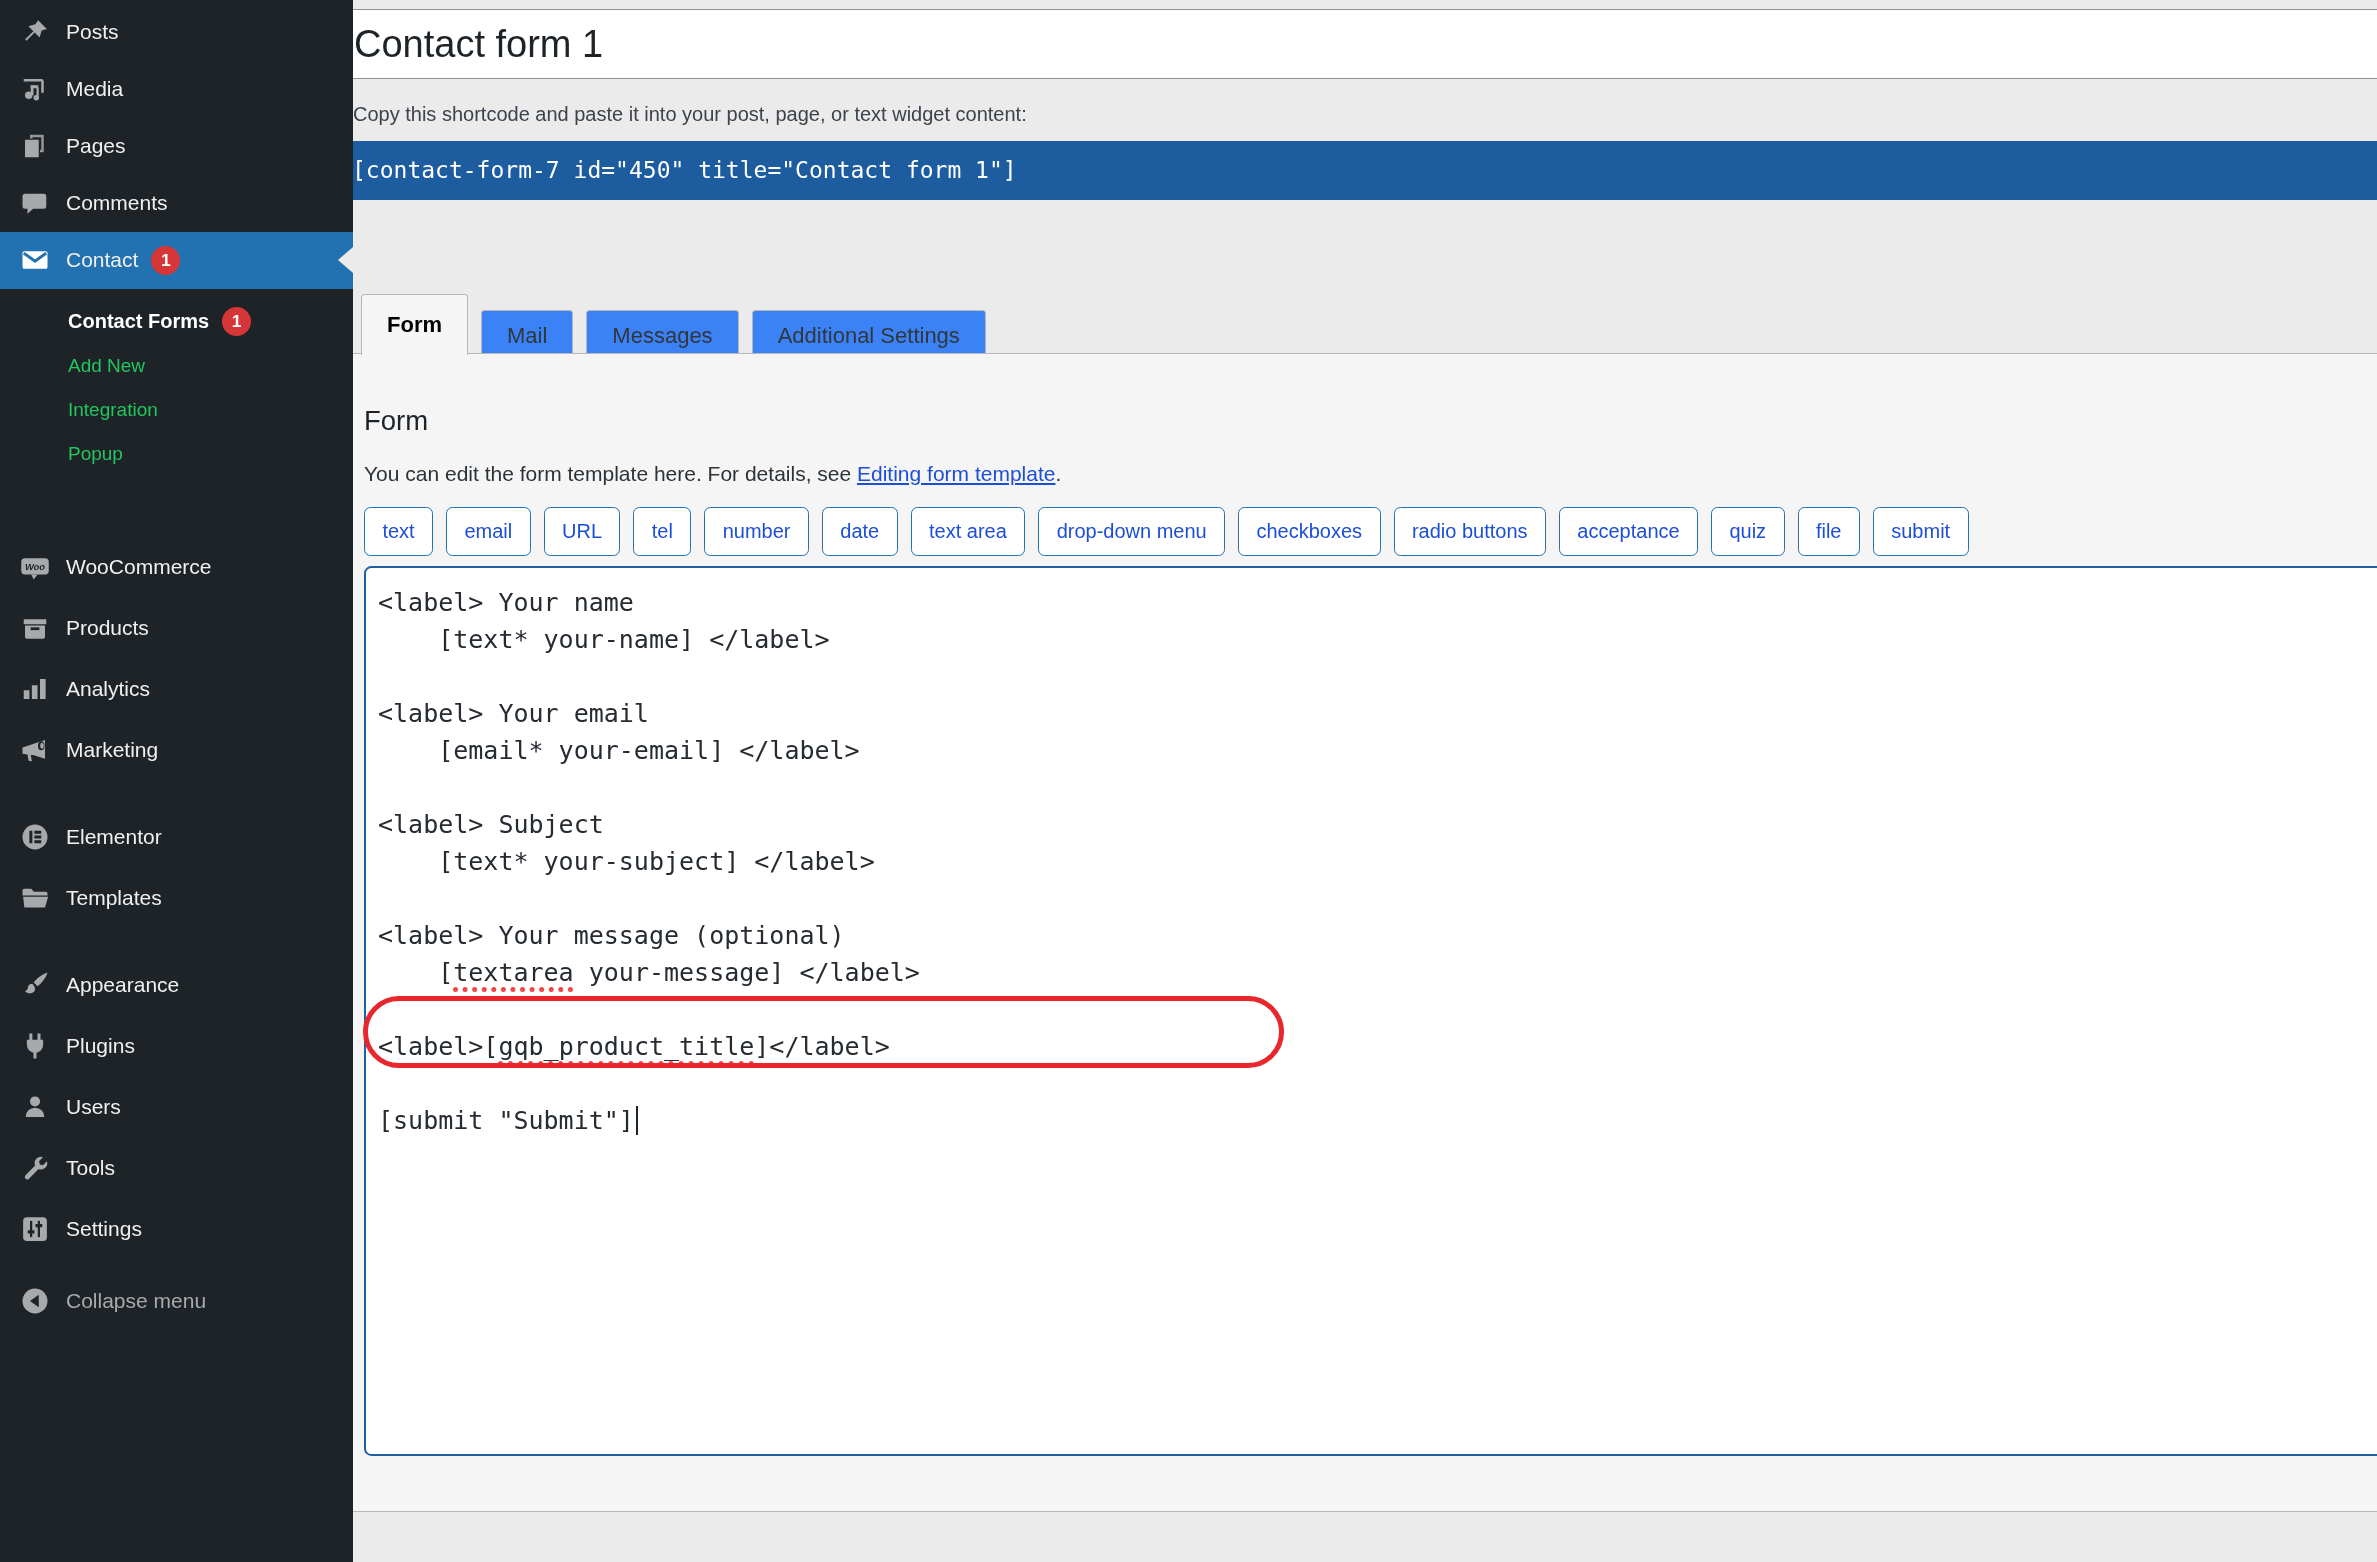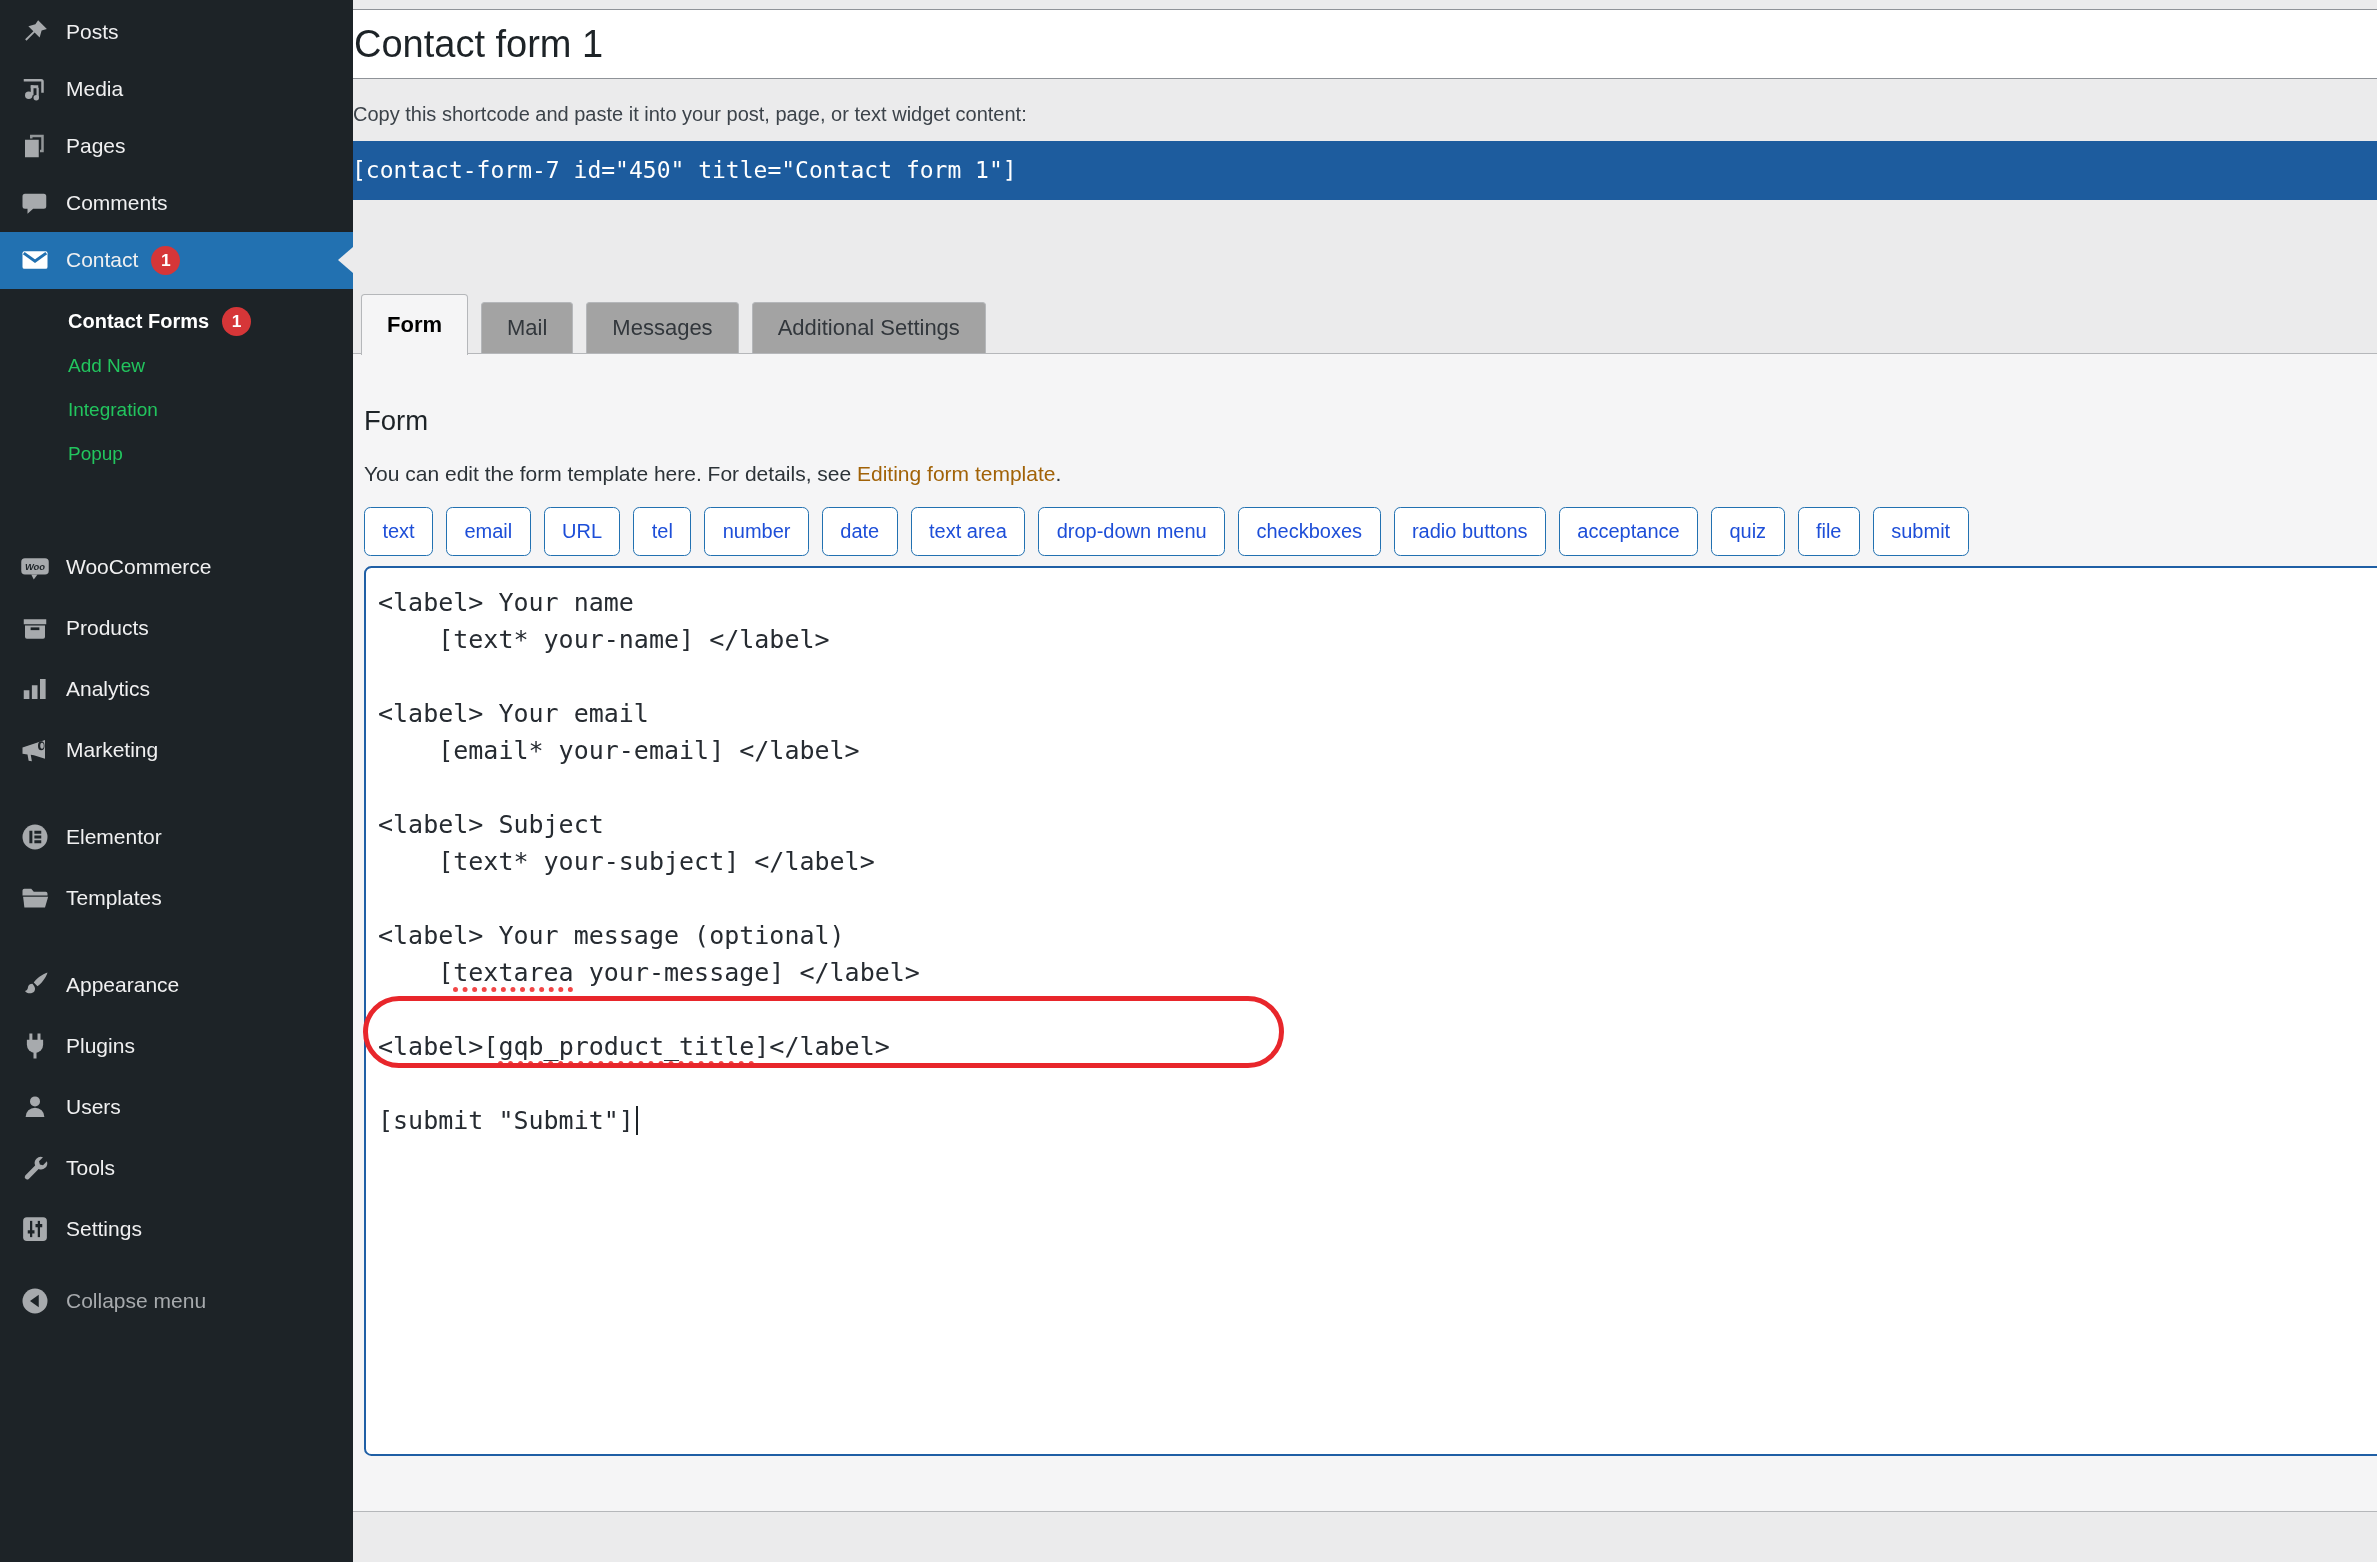--- a/index.html
+++ b/index.html
@@ -63,37 +63,37 @@
   .help-text { margin: 24px 0 0 59px; font-size: 20px; color: #3c434a; }
   .shortcode-bar {
     display: block; margin: 14.7px 0 0 39px; width: calc(100% - 39px + 37px);
     height: 59px; background: #1d5c9e; border: none; color: #fff;
     font-family: "DejaVu Sans Mono", monospace; font-size: 23px;
     padding: 0 0 0 19px; outline: none;
   }
 
   .tabs { display: flex; align-items: flex-end; gap: 13px; margin: 94px 0 0 67px; position: relative; z-index: 2; }
   .tab {
-    height: 51px; line-height: 49px; padding: 0 25px; font-size: 22px; color: #32373c;
-    background: #a3a3a3; border: 1.8px solid #b5b7ba; border-bottom: none;
+    height: 43px; line-height: 49px; padding: 0 25px; font-size: 22px; color: #32373c;
+    background: #3b82f6; border: 1.8px solid #b5b7ba; border-bottom: none;
     border-radius: 3.7px 3.7px 0 0; cursor: pointer; white-space: nowrap;
   }
   .tab.active {
     height: 61px; line-height: 59px; background: #f5f5f6; font-weight: 700; color: #000;
     margin-bottom: -1.8px; z-index: 3; position: relative;
   }
 
   .panel {
     margin-left: 39px; width: calc(100% - 39px + 37px); height: 1159px;
     background: #f5f5f6; border: 1.8px solid #b5b7ba; position: relative; z-index: 1;
     padding: 51px 0 0 30px;
   }
   .panel-heading { font-size: 27.5px; font-weight: 500; color: #1d2327; }
   .panel-desc { margin-top: 25px; font-size: 21px; color: #2c3338; }
-  .panel-desc a { color: #a16207; cursor: pointer; }
+  .panel-desc a { color: #1d4ed8; text-decoration: underline; cursor: pointer; }
 
   .tag-row { margin-top: 21px; display: flex; gap: 13px; flex-wrap: nowrap; }
   .tag-btn {
     height: 49px; padding: 0 17.4px; background: #fff; color: #1d4ed8;
     border: 1.8px solid #2271b1; border-radius: 6.4px; font-size: 20px;
     font-family: "Liberation Sans", sans-serif; cursor: pointer; white-space: nowrap;
   }
 
   .code-box {
     margin-top: 10px; width: calc(100% - 30px + 18.4px); height: 890px;

